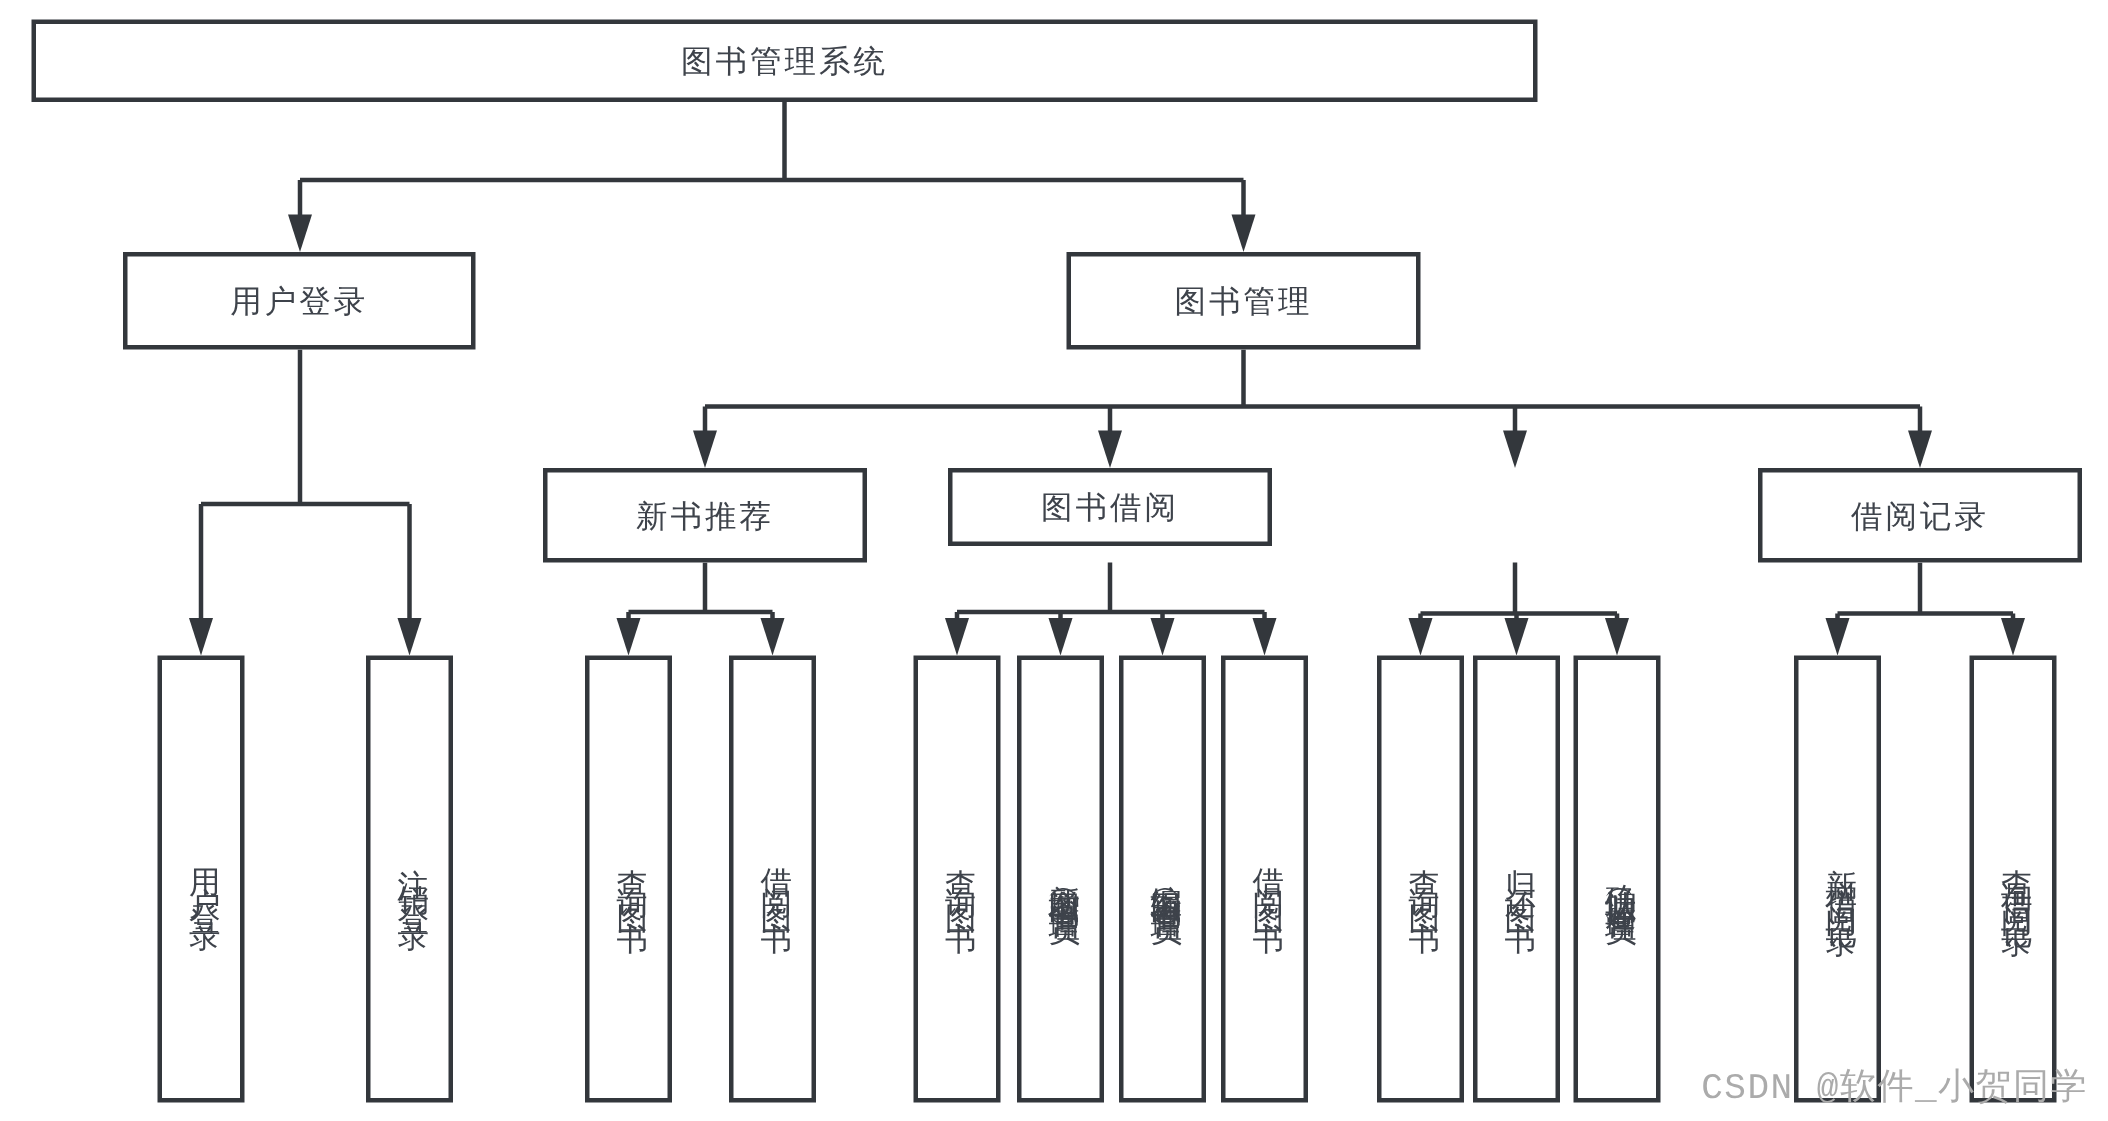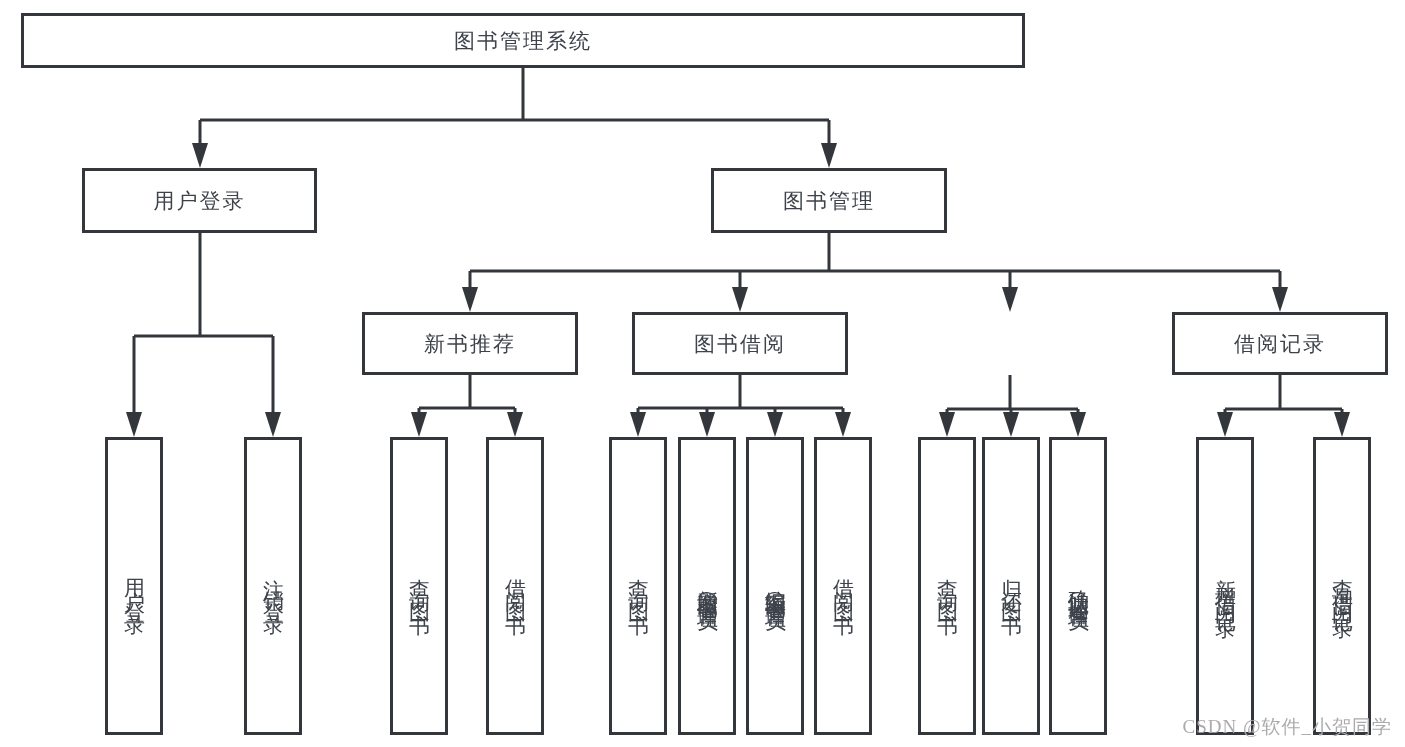--- a/index.html
+++ b/index.html
@@ -7,21 +7,21 @@
     --line:#33373c;
     --text:#3e434b;
     --watermark:#ababab;
     --background:#ffffff;
   }
   html,body{margin:0;padding:0;background:var(--background);}
   .canvas{
     position:relative;
     width:1405px;height:747px;
     background:var(--background);
-    font-family:Liberation Serif, serif;
+    font-family:Liberation Mono, monospace;
     overflow:hidden;
   }
   .wires{position:absolute;left:0;top:0;z-index:1;}
   .wires path{stroke:var(--line);stroke-width:3;fill:none;}
   .wires polygon{fill:var(--line);stroke:none;}
   .node{
     position:absolute;
     box-sizing:border-box;
     background:#ffffff;
     border:3px solid var(--line);
@@ -32,21 +32,21 @@
   .hlabel{font-size:21px;letter-spacing:2px;white-space:nowrap;}
   .vlabel{
     writing-mode:vertical-rl;
     text-orientation:mixed;
     font-size:21px;
     line-height:1;
   }
   .watermark{
     position:absolute;
     right:13px;bottom:7px;
-    font-size:19px;
+    font-size:24px;
     letter-spacing:1px;
     color:var(--watermark);
     z-index:5;
     white-space:nowrap;
   }
 </style>
 </head>
 <body>
 
 <div class="canvas">
@@ -91,21 +91,21 @@
   <div class="node" style="left:82px;top:168px;width:235px;height:65px">
     <span class="hlabel">用户登录</span>
   </div>
   <div class="node" style="left:362px;top:312px;width:216px;height:63px">
     <span class="hlabel">新书推荐</span>
   </div>
 
   <div class="node" style="left:711px;top:168px;width:236px;height:65px">
     <span class="hlabel">图书管理</span>
   </div>
-  <div class="node" style="left:632px;top:312px;width:216px;height:63px">
+  <div class="node" style="left:632px;top:312px;width:216px;height:52px">
     <span class="hlabel">图书借阅</span>
   </div>
   <div class="node" style="left:1172px;top:312px;width:216px;height:63px">
     <span class="hlabel">借阅记录</span>
   </div>
 
   <div class="node vnode" style="left:105px;top:437px;width:58px;height:298px">
     <span class="vlabel" style="letter-spacing: 12px;">用户登录</span>
   </div>
   <div class="node vnode" style="left:244px;top:437px;width:58px;height:298px">

